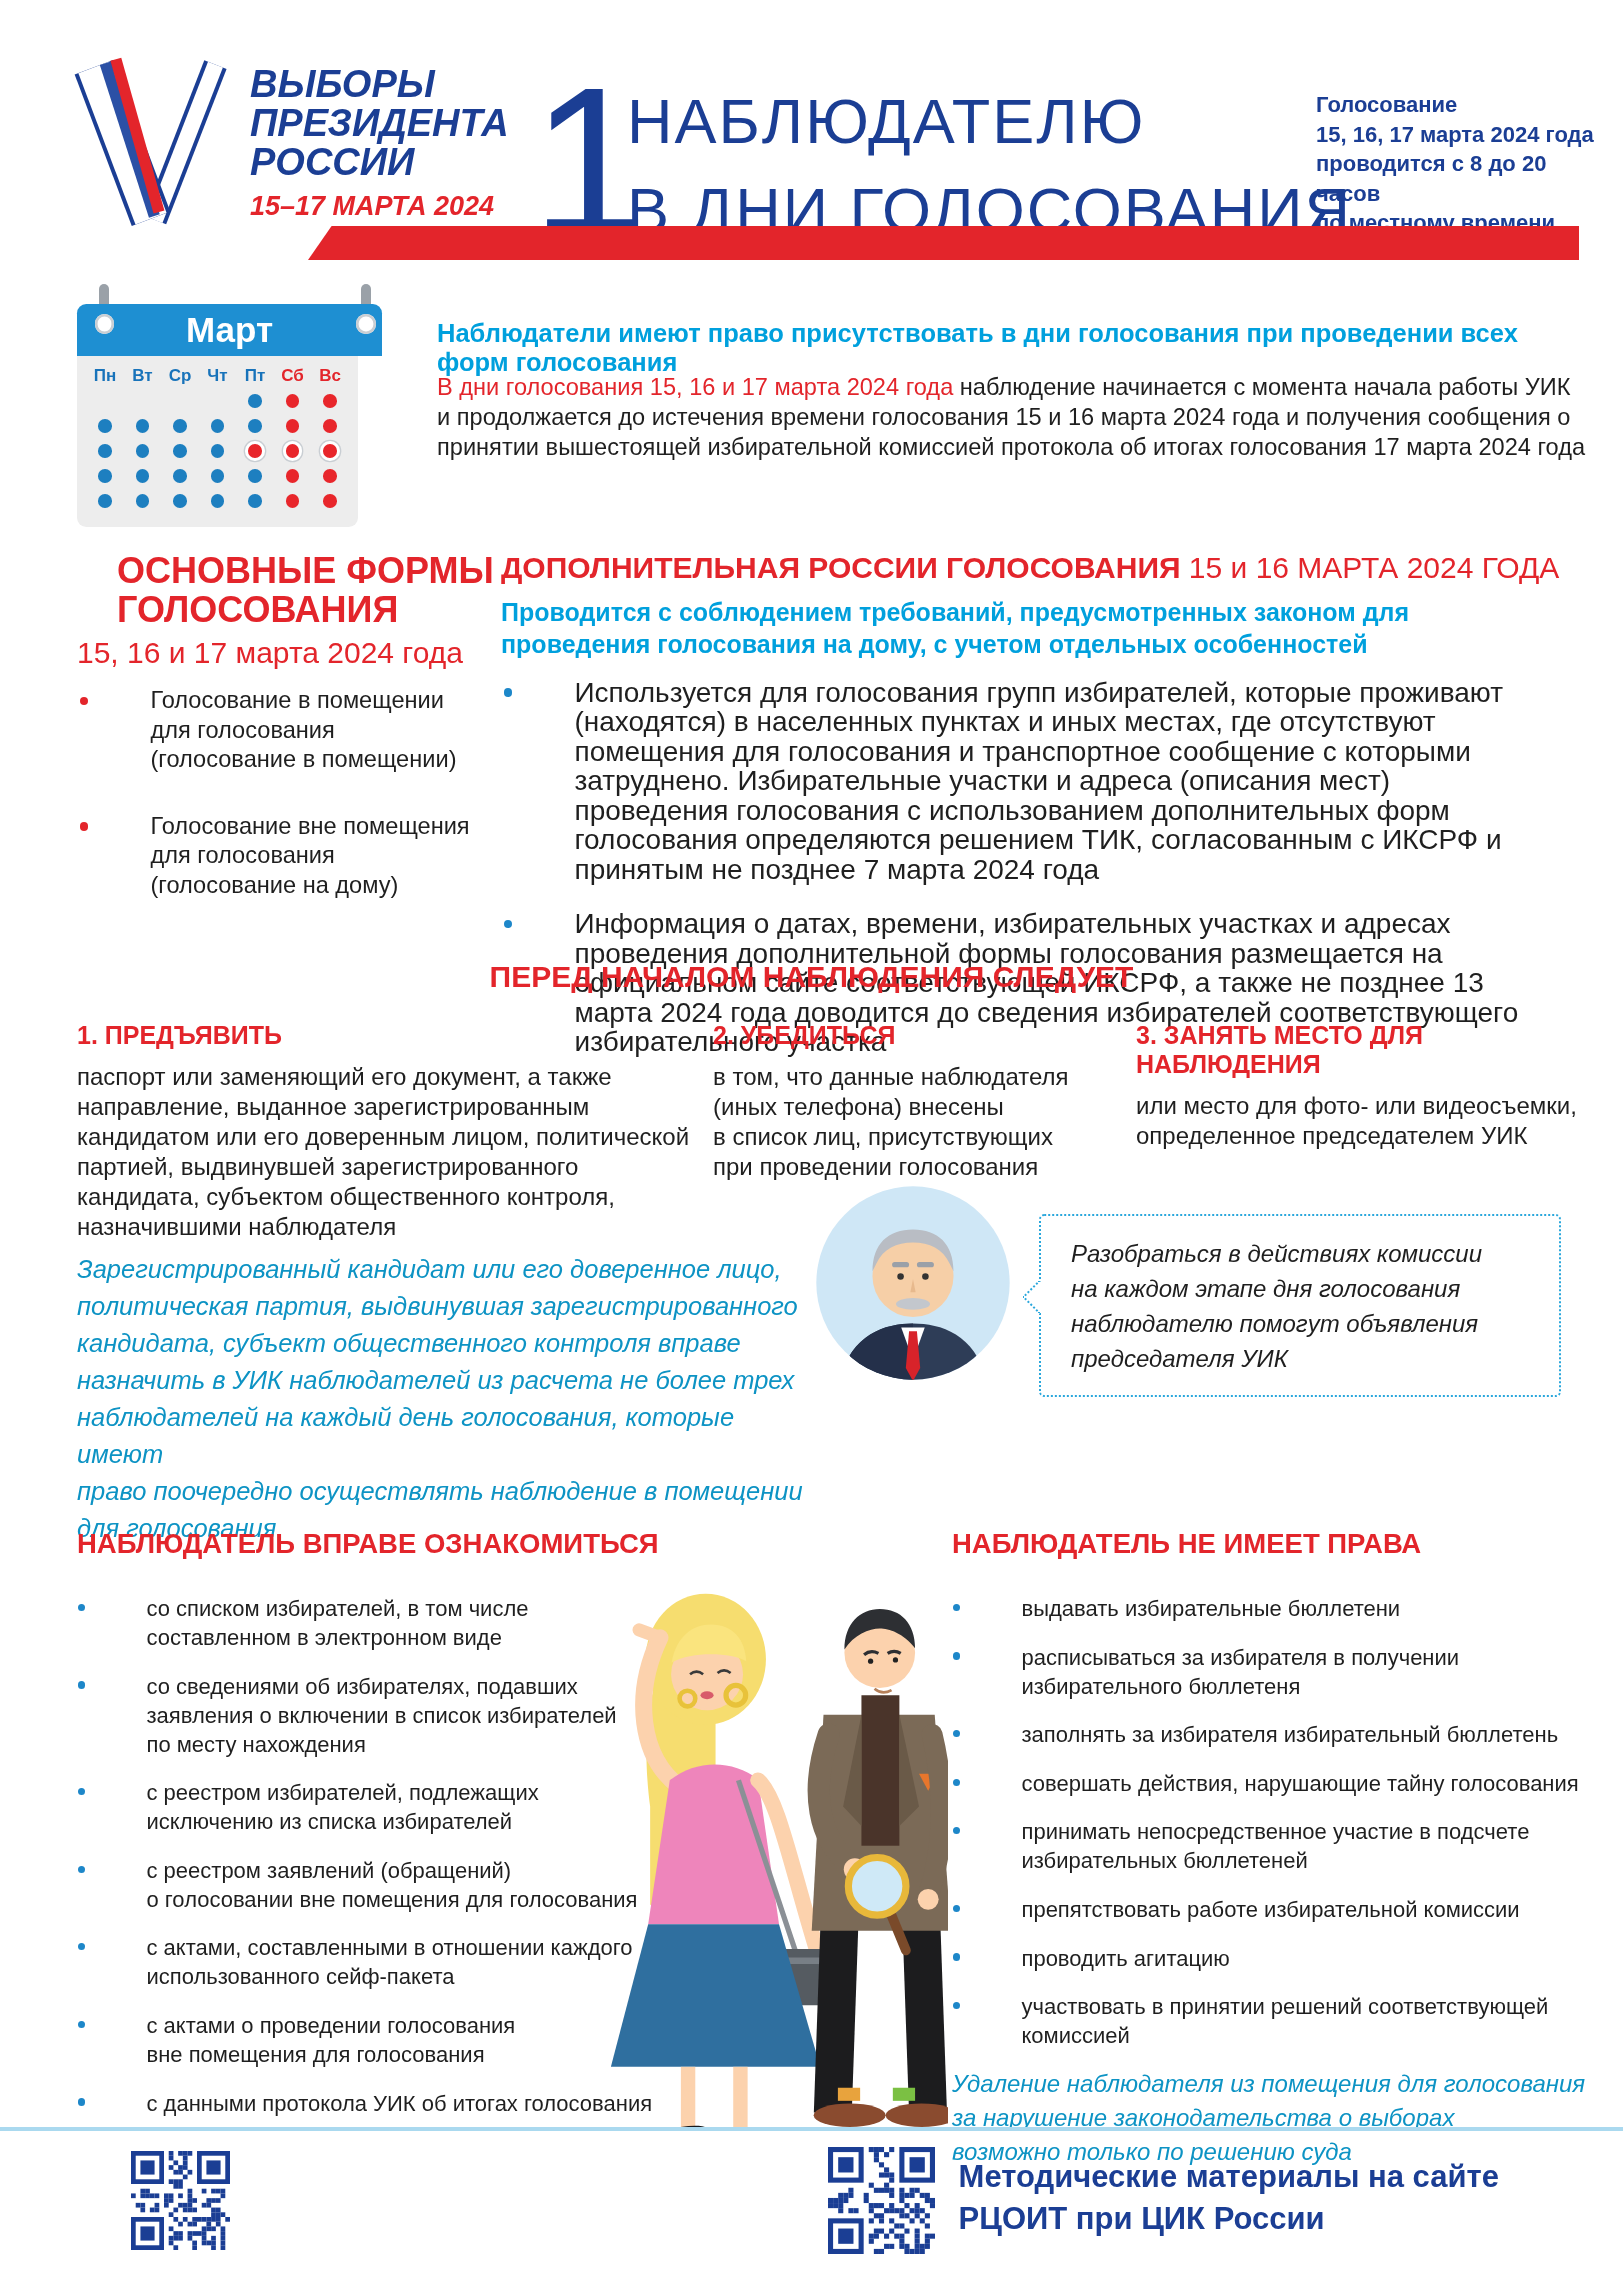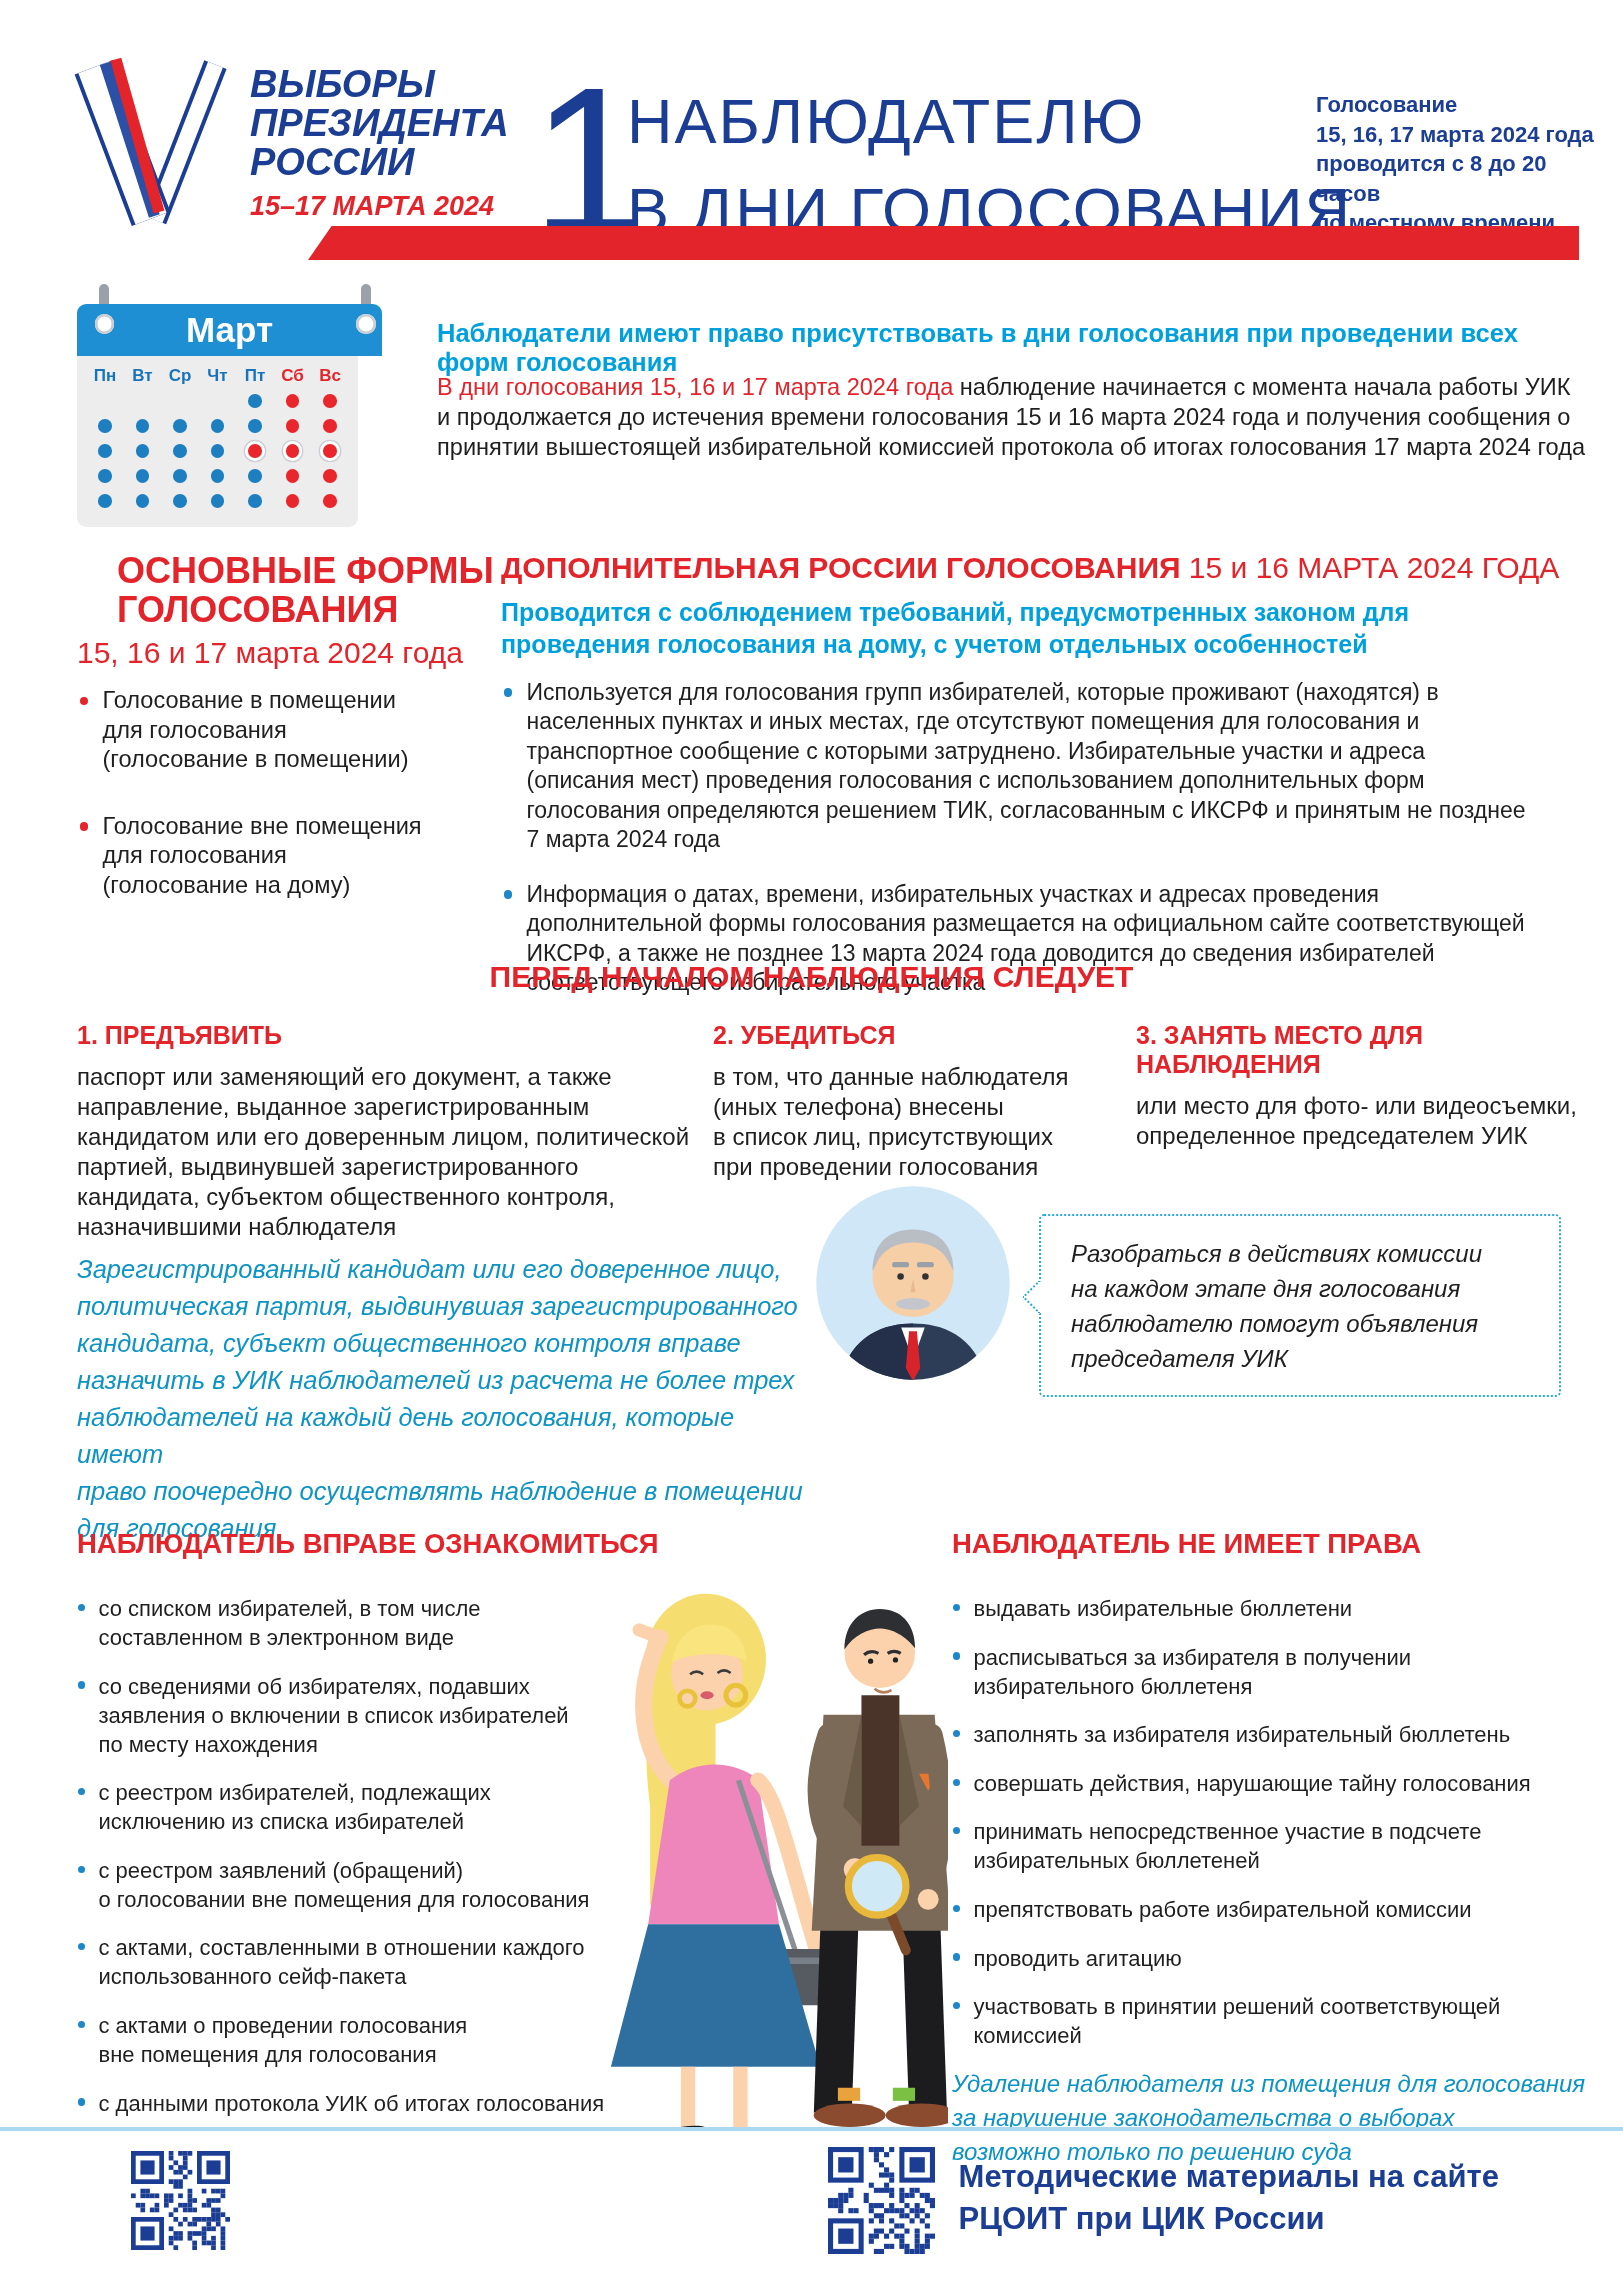--- a/index.html
+++ b/index.html
@@ -43,33 +43,33 @@
 
   
   .intro-head{left:437px;top:319px;width:1152px;color:#00a0dd;font-weight:bold;font-size:25.5px;}
   .intro-para{left:437px;top:372px;width:1153px;font-size:23.6px;line-height:30px;}
   .intro-para .hl{color:#e3252b;}
 
   
   .mf-title{left:77px;top:551px;color:#e3252b;font-weight:bold;font-size:36px;line-height:39px;margin-left:40px;}
   .mf-sub{left:77px;top:636px;color:#e3252b;font-size:30px;}
   .mf-list{left:77px;top:686px;width:432px;display:flex;flex-direction:column;gap:37px;}
-  .bullet-item{display:flex;align-items:flex-start;}
+  .bullet-item{display:flex;align-items:flex-start;gap:48px;}
   .bdot{flex:0 0 auto;width:8.5px;height:8.5px;border-radius:50%;margin:10.5px 14.4px 0 2.6px;}
   .bdot.red{background:#e3252b;}
   .bdot.blue{background:#1d87c9;}
   .mf-list .bi-text{font-size:23.6px;line-height:29.5px;}
 
   
   .af{left:501px;top:551px;width:1090px;}
   .af-h{font-size:30px;color:#e3252b;}
   .af-h .b{font-weight:bold;}
   .af-sub{margin-top:10.5px;width:956px;color:#00a0dd;font-weight:bold;font-size:25px;line-height:32px;}
   .af-list{margin-top:18.3px;width:1034px;display:flex;flex-direction:column;gap:25px;}
-  .af-list .bi-text{font-size:23px;line-height:29.5px;}
+  .af-list .bi-text{font-size:28px;line-height:29.5px;}
 
   
   .bs-title{left:0;top:960px;width:1623px;text-align:center;color:#e3252b;
             font-weight:600;font-size:30px;}
   .step{top:1021px;}
   .step-t{color:#e3252b;font-weight:bold;font-size:25px;margin-bottom:11.8px;}
   .step-b{font-size:24px;line-height:30px;}
   .note-blue{color:#0d93c4;font-style:italic;font-size:25.5px;line-height:37px;}
   .bs-note{left:77px;top:1251px;width:733px;}
 

